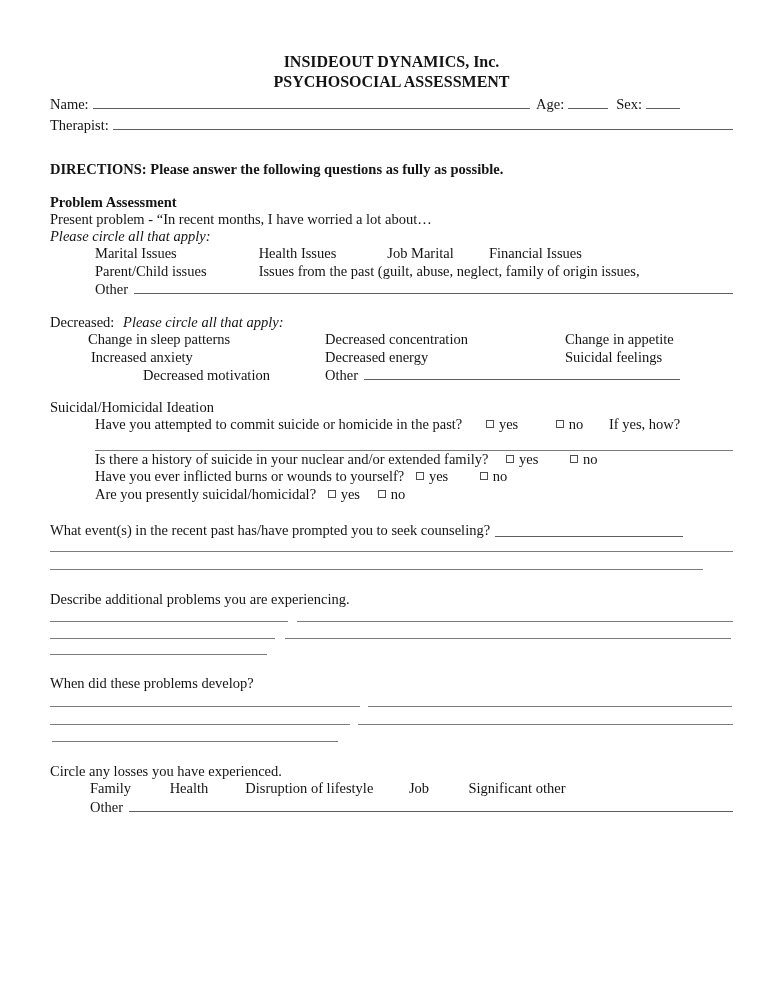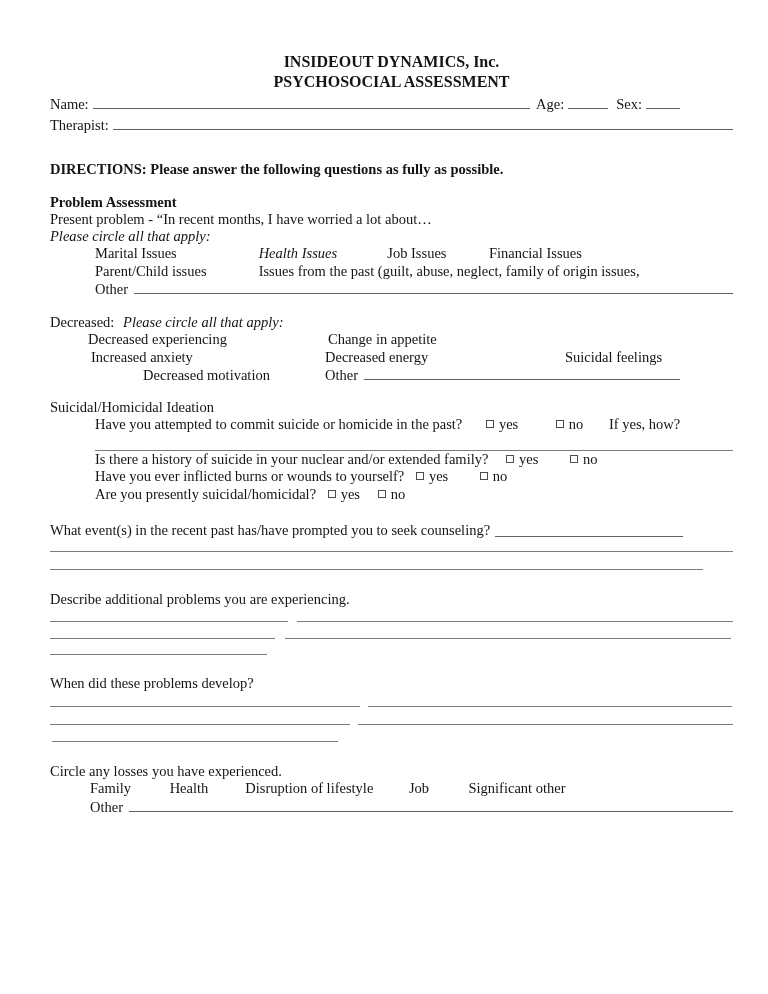--- a/index.html
+++ b/index.html
@@ -37,21 +37,21 @@
     border:1px solid #4d4d4d; margin-right:5px;
     transform:translateY(-1px);
   }
   .opt { white-space:nowrap; }
 
   
   .ind1 { padding-left:45px; }
 
   .issues-row  { padding-left:45px; }
   .issues-row .c1 { display:inline-block; width:160px; }
-  .issues-row .c2 { display:inline-block; width:125px;font-style:italic; }
+  .issues-row .c2 { display:inline-block; width:125px; }
   .issues-row .c3 { display:inline-block; width:98px;  }
 
   .sym-row { padding-left:38px; display:flex; align-items:baseline; line-height:17.5px; }
   .sym-row .s1 { width:237px; flex:none; }
   .sym-row .s2 { width:240px; flex:none; }
   .sym-row .s3 { flex:1 1 auto; }
 
   .loss-row { padding-left:40px; }
   .loss-row .l1 { display:inline-block; width:76px;  }
   .loss-row .l2 { display:inline-block; width:72px;  }
@@ -82,40 +82,41 @@
 
   <div class="row bold" style="margin-top:24px; line-height:18px;">DIRECTIONS:  Please answer the following questions as fully as possible.</div>
 
   <div class="row bold" style="margin-top:16px; line-height:17px;">Problem Assessment</div>
   <div class="row" style="line-height:17px;">Present problem - “In recent months, I have worried a lot about…</div>
   <div class="row italic" style="line-height:17px;">Please circle all that apply:</div>
 
   <div class="row issues-row">
     <span class="c1">Marital Issues</span>
     <span class="c2">Health Issues</span>
-    <span class="c3">Job Issues</span>
+    <span class="c3">Job Marital</span>
     <span>Financial Issues</span>
   </div>
   <div class="row issues-row">
     <span class="c1">Parent/Child issues</span>
     <span>Issues from the past (guilt, abuse, neglect, family of origin issues,</span>
   </div>
 
   <div class="frow ind1" style="line-height:18px;">
     <span>Other</span>
     <span class="bl grow" style="margin-left:6px;"></span>
   </div>
 
   <div class="row" style="margin-top:16px; line-height:17px;">
     <span>Decreased:</span>
     <span class="italic" style="margin-left:5px;">Please circle all that apply:</span>
   </div>
 
   <div class="sym-row">
-    <span class="s2">Decreased experiencing</span>
+    <span class="s1">Change in sleep patterns</span>
+    <span class="s2">Decreased concentration</span>
     <span class="s3">Change in appetite</span>
   </div>
   <div class="sym-row">
     <span class="s1" style="padding-left:3px;">Increased anxiety</span>
     <span class="s2">Decreased energy</span>
     <span class="s3">Suicidal feelings</span>
   </div>
   <div class="sym-row" style="line-height:18px;text-align:center;">
     <span class="s1">Decreased motivation</span>
     <span>Other</span>

